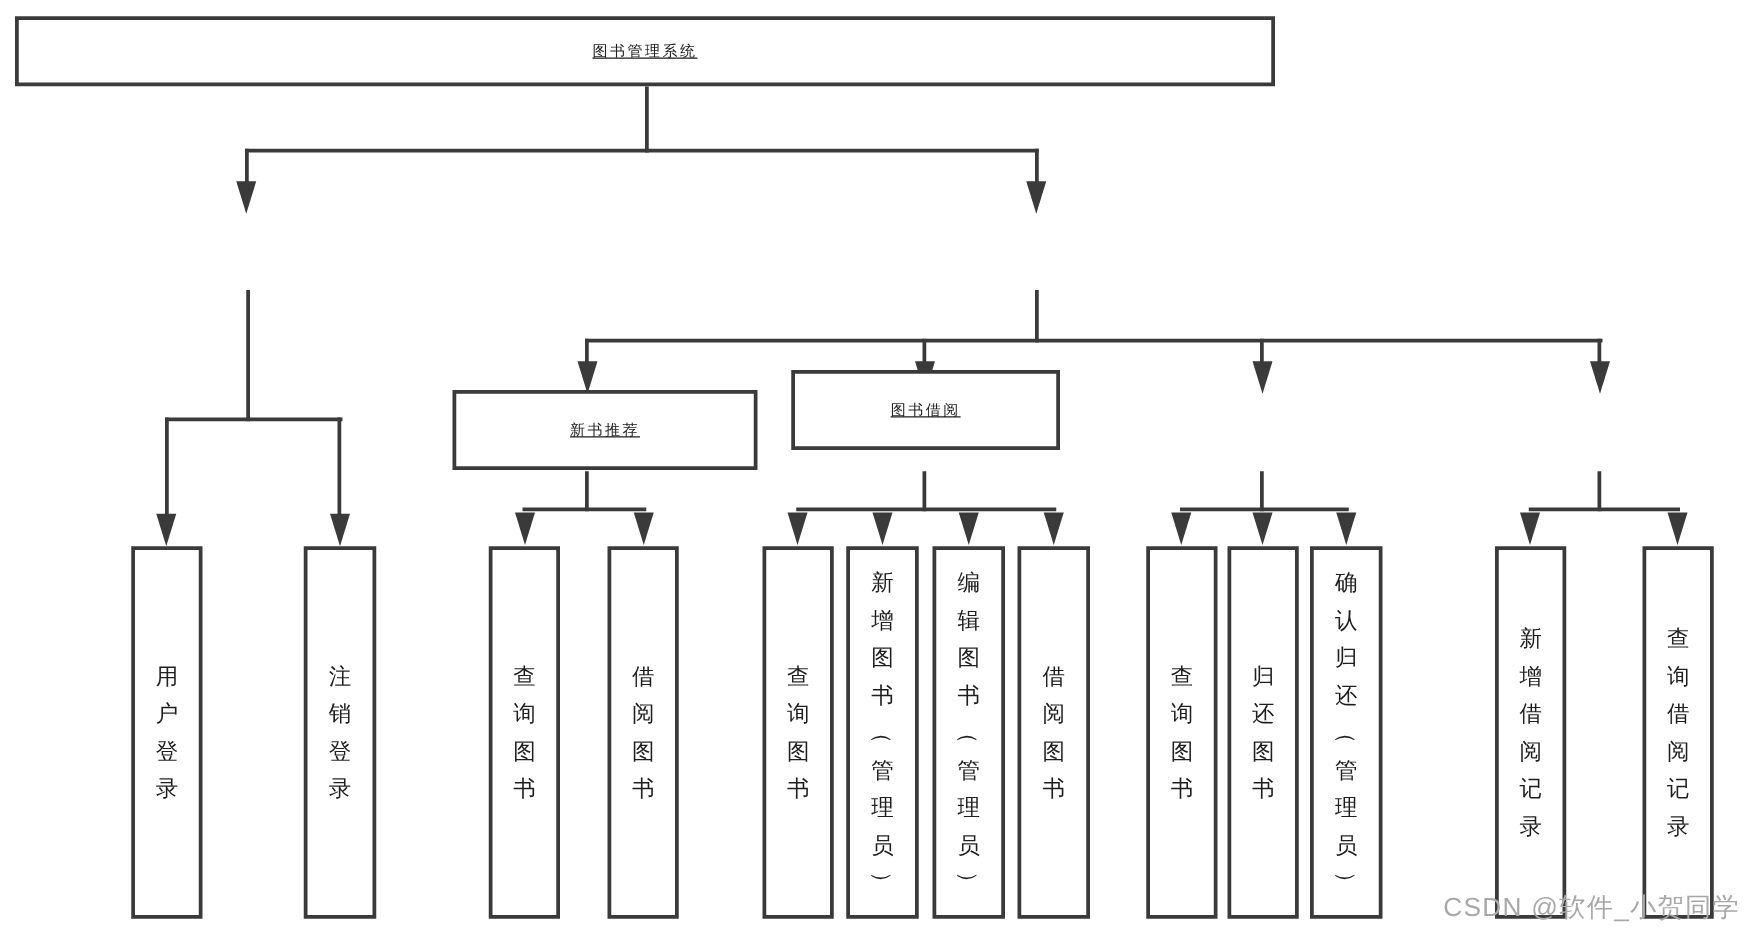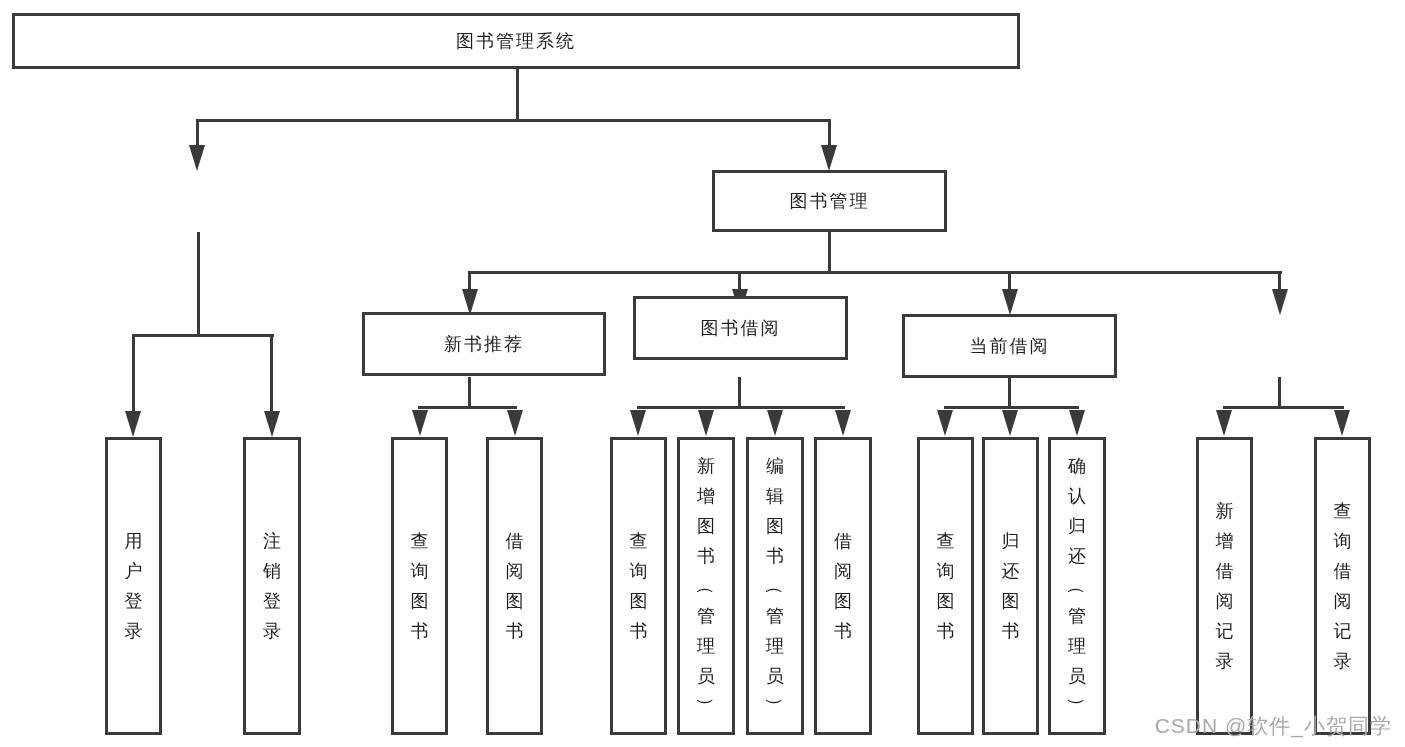--- a/index.html
+++ b/index.html
@@ -10,21 +10,21 @@
   }
   html,body{margin:0;padding:0;background:var(--bg);}
   body{font-family:"Liberation Sans","DejaVu Sans",sans-serif;}
   .canvas{position:relative;width:1405px;height:747px;background:var(--bg);overflow:hidden;}
 
   .box{
     position:absolute;background:#fff;border:3px solid var(--line);
     box-sizing:border-box;display:flex;align-items:center;justify-content:center;
     z-index:2;
   }
-  .hlabel{font-size:18px;letter-spacing:2px;color:var(--text);white-space:nowrap;}
+  .hlabel{font-size:12px;letter-spacing:2px;color:var(--text);white-space:nowrap;text-decoration:underline;}
   .leaf{top:437px;height:298px;}
   .vtext{
     display:flex;flex-direction:column;align-items:center;justify-content:center;
     height:100%;width:100%;font-size:18px;color:var(--text);
   }
   .vchar{display:block;height:30px;line-height:30px;text-align:center;}
   .vchar.rot{transform:rotate(90deg);}
 
   .vline{position:absolute;width:3px;background:var(--line);z-index:1;}
   .hline{position:absolute;height:3px;background:var(--line);z-index:1;}
@@ -40,32 +40,26 @@
 </style>
 </head>
 <body>
 
 <div class="canvas">
 
   <div class="box" style="left:12px;top:13px;width:1008px;height:56px">
     <span class="hlabel">图书管理系统</span>
   </div>
 
-  <div class="box" style="left:712px;top:170px;width:235px;height:62px">
-    <span class="hlabel">图书管理</span>
-  </div>
 
   <div class="box" style="left:362px;top:312px;width:244px;height:64px">
     <span class="hlabel">新书推荐</span>
   </div>
   <div class="box" style="left:633px;top:296px;width:215px;height:64px">
     <span class="hlabel">图书借阅</span>
-  </div>
-  <div class="box" style="left:902px;top:314px;width:215px;height:64px">
-    <span class="hlabel">当前借阅</span>
   </div>
 
   <div class="box leaf" style="left:105px;width:57px">
     <div class="vtext">
         <span class="vchar">用</span>
         <span class="vchar">户</span>
         <span class="vchar">登</span>
         <span class="vchar">录</span>
       </div>
   </div>

